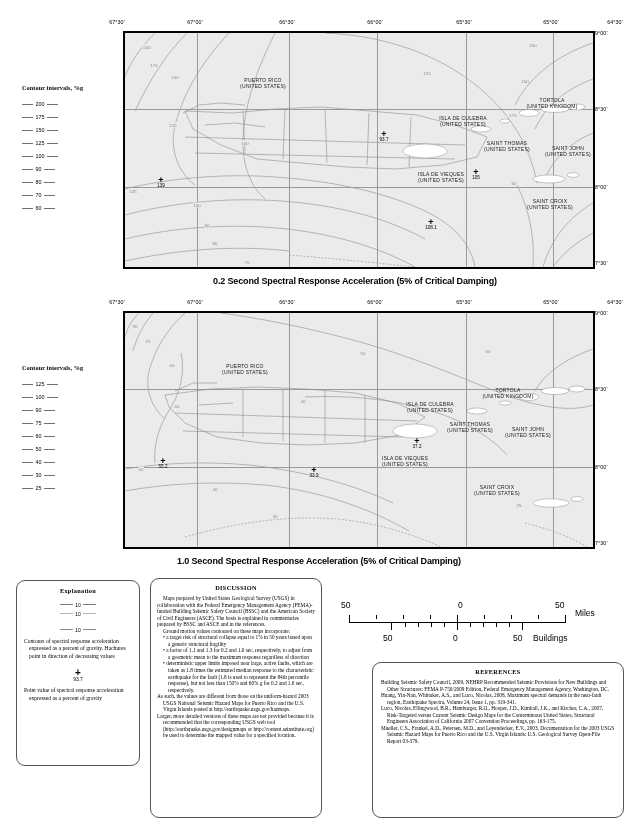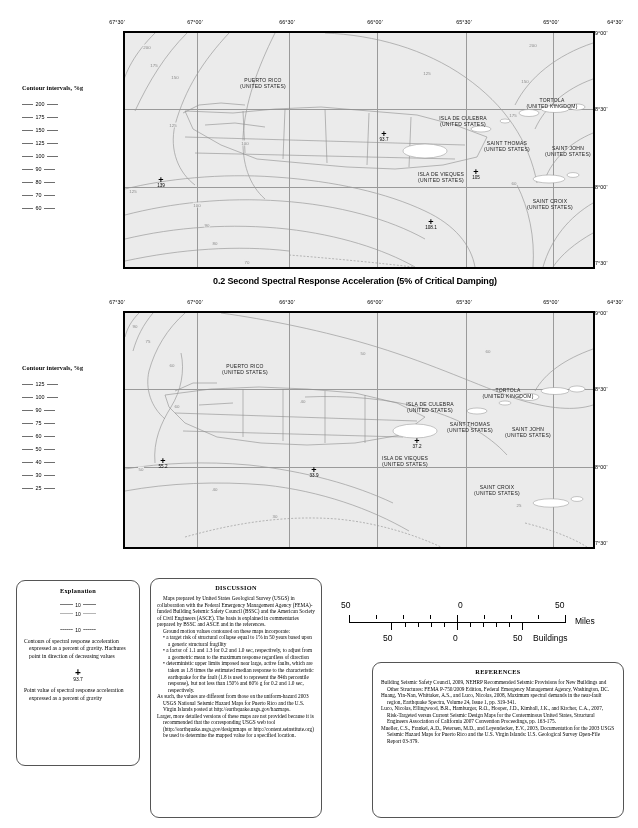--- a/index.html
+++ b/index.html
@@ -416,20 +416,21 @@
     <div class="ptval" style="left:189px;top:155px;">
       <span class="cross">+</span>
       <span>33.9</span>
     </div>
     <div class="ptval" style="left:292px;top:126px;">
       <span class="cross">+</span>
       <span>37.2</span>
     </div>
   </div>
 
+  <div class="maptitle" style="top:276px;">1.0 Second Spectral Response Acceleration (5% of Critical Damping)</div>
 </div>
 
 <div class="panel" style="left:16px;top:580px;width:124px;height:186px;padding:6px 7px;box-sizing:border-box;">
   <div class="panel-title">Explanation</div>
   <div style="height:6px;"></div>
   <div class="expl-line">
     <span class="ln"></span>
     <span class="lv">10</span>
     <span class="ln"></span>
   </div>
@@ -466,21 +467,21 @@
     <p class="disc-bul">•&nbsp;<span>deterministic upper limits imposed near large, active faults, which are taken as 1.8 times the estimated median response to the characteristic earthquake for the fault (1.8 is used to represent  the 84th percentile response), but not less than 150% and 60% g for 0.2 and 1.0 sec, respectively.</span></p>
     <p class="disc-hang">As such, the values are different from those on the uniform-hazard 2003 USGS National Seismic Hazard Maps for Puerto Rico and the U.S. Virgin Islands posted at http://earthquake.usgs.gov/hazmaps.</p>
     <p class="disc-hang">Larger, more detailed versions of these maps are not provided because it is recommended that the corresponding USGS web tool (http://earthquake.usgs.gov/designmaps or http://content.seinstitute.org) be used to determine the mapped value for a specified location.</p>
   </div>
 </div>
 
 <div class="scale-wrap" style="left:335px;top:600px;width:290px;height:55px;">
   <span class="scale-lbl" style="left:6px;top:0;">50</span>
   <span class="scale-lbl" style="left:123px;top:0;">0</span>
   <span class="scale-lbl" style="left:220px;top:0;">50</span>
-  <span class="scale-lbl" style="left:240px;top:16px;">Miles</span>
+  <span class="scale-lbl" style="left:240px;top:8px;">Miles</span>
 
   <div class="sbar" style="left:14px;top:15px;width:215px;height:7px;">
     <div class="stick" style="left:26px;height:4px;"></div>
     <div class="stick" style="left:53px;height:4px;"></div>
     <div class="stick" style="left:80px;height:4px;"></div>
     <div class="stick" style="left:107px;height:7px;"></div>
     <div class="stick" style="left:134px;height:4px;"></div>
     <div class="stick" style="left:161px;height:4px;"></div>
     <div class="stick" style="left:188px;height:4px;"></div>
   </div>

